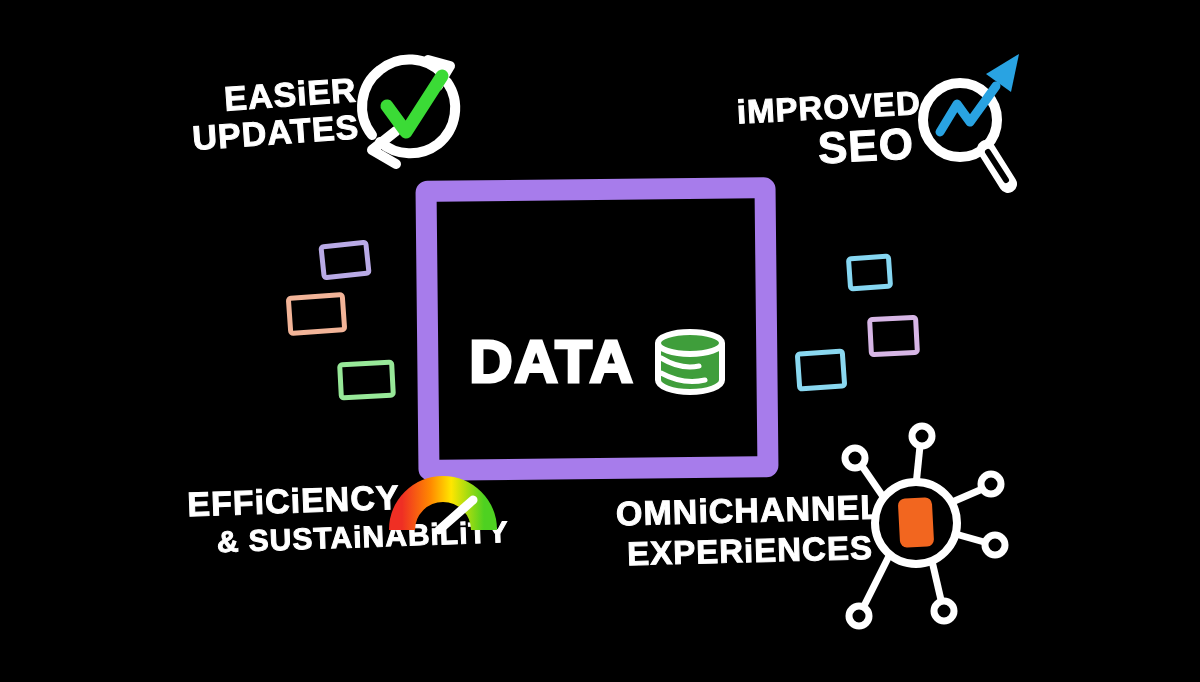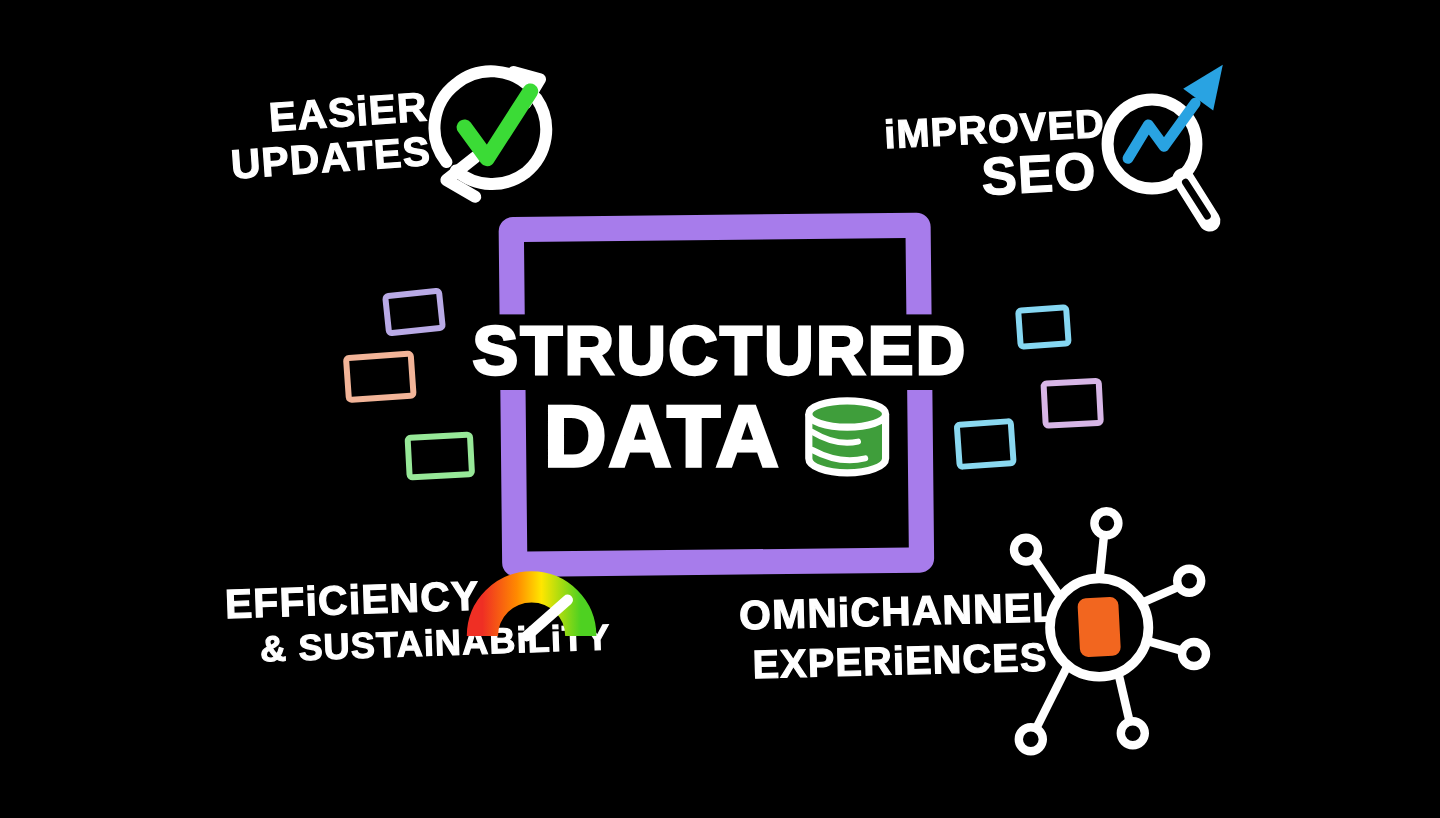--- a/index.html
+++ b/index.html
@@ -30,21 +30,21 @@
   .title-line1{
     position:absolute;left:378px;top:262px;width:444px;text-align:center;
     background:var(--bg,#000);font-size:57px;font-weight:bold;letter-spacing:2px;
     -webkit-text-stroke:2.5px #fff;line-height:1.1;z-index:4;
   }
   .title-line2{
     position:absolute;left:445px;top:328px;width:310px;z-index:4;
     display:flex;align-items:center;justify-content:center;gap:14px;
   }
   .title-line2 .word{
-    font-size:72px;font-weight:bold;letter-spacing:2px;-webkit-text-stroke:3px #fff;line-height:1;
+    font-size:60px;font-weight:bold;letter-spacing:2px;-webkit-text-stroke:3px #fff;line-height:1;
   }
   
   .bl-text{left:188px;top:481px;width:300px;transform:rotate(-2deg);font-size:34px;}
   .bl-text .l1{text-align:left;}
   .bl-text .l2{font-size:30px;margin-left:28px;margin-top:4px;white-space:nowrap;}
   .bl-icon{left:392px;top:468px;z-index:5;}
   
   .br-text{left:612px;top:492px;width:275px;text-align:center;transform:rotate(-1.5deg);font-size:34px;}
   .br-text .l2{font-size:33px;margin-top:4px;}
   .br-icon{left:828px;top:418px;}
@@ -58,21 +58,20 @@
   .r5{left:796px;top:350px;width:40px;height:30px;transform:rotate(-4deg);}
   svg{display:block;overflow:visible;}
 </style>
 </head>
 <body>
 
 <div class="canvas">
 
   <div class="frame"></div>
 
-  <div class="title-line1 hand">STRUCTURED</div>
   <div class="title-line2">
     <span class="word">DATA</span>
     <span>
       <svg width="82" height="68" viewBox="0 0 82 68">
         <path d="M9,15 v37 a32,12 0 0 0 64 0 v-37" style="fill:var(--db-green);stroke:#fff;stroke-width:6;stroke-linejoin:round"></path>
         <ellipse cx="41" cy="15" rx="32" ry="11" style="fill:var(--db-green);stroke:#fff;stroke-width:6"></ellipse>
         <path d="M12,30 q20,12 38,8" style="fill:none;stroke:#fff;stroke-width:5;stroke-linecap:round"></path>
         <path d="M12,45 q22,12 44,7" style="fill:none;stroke:#fff;stroke-width:5;stroke-linecap:round"></path>
       </svg>
     </span>

